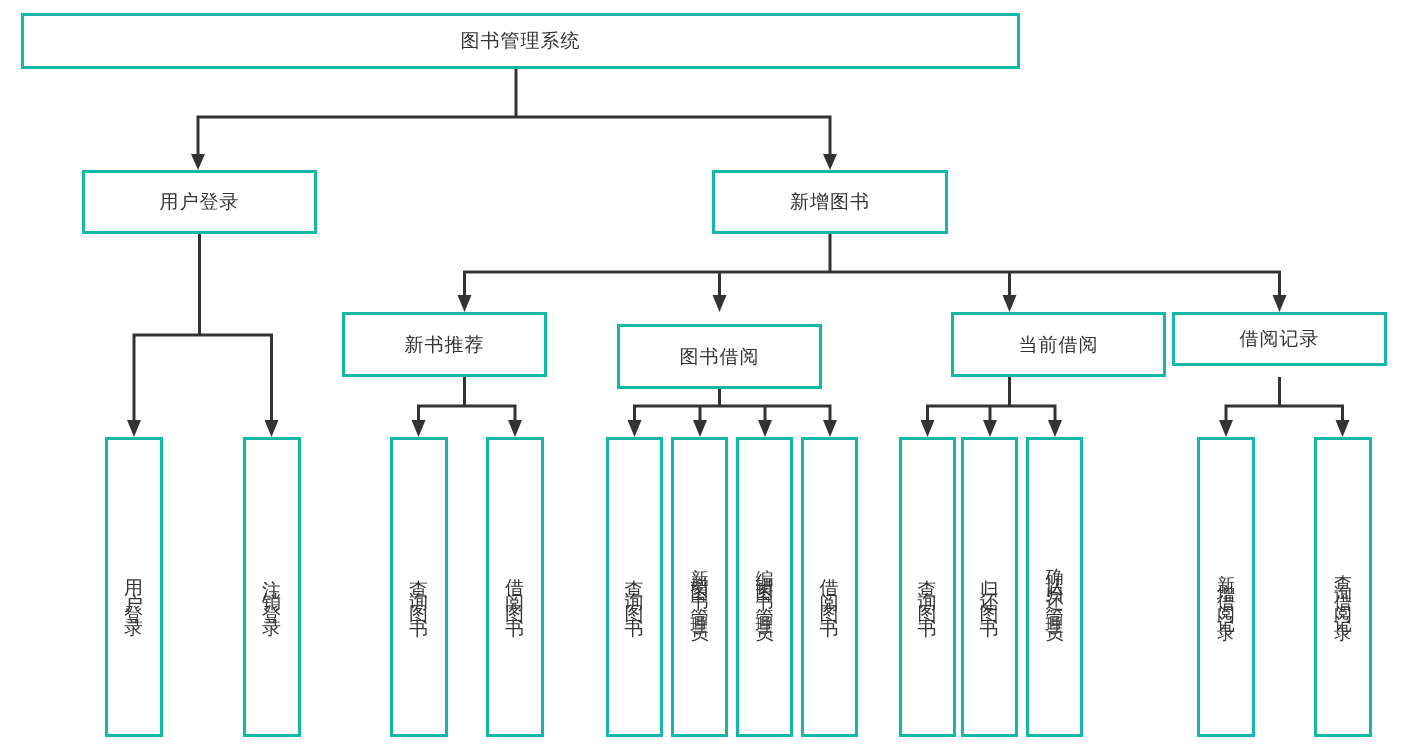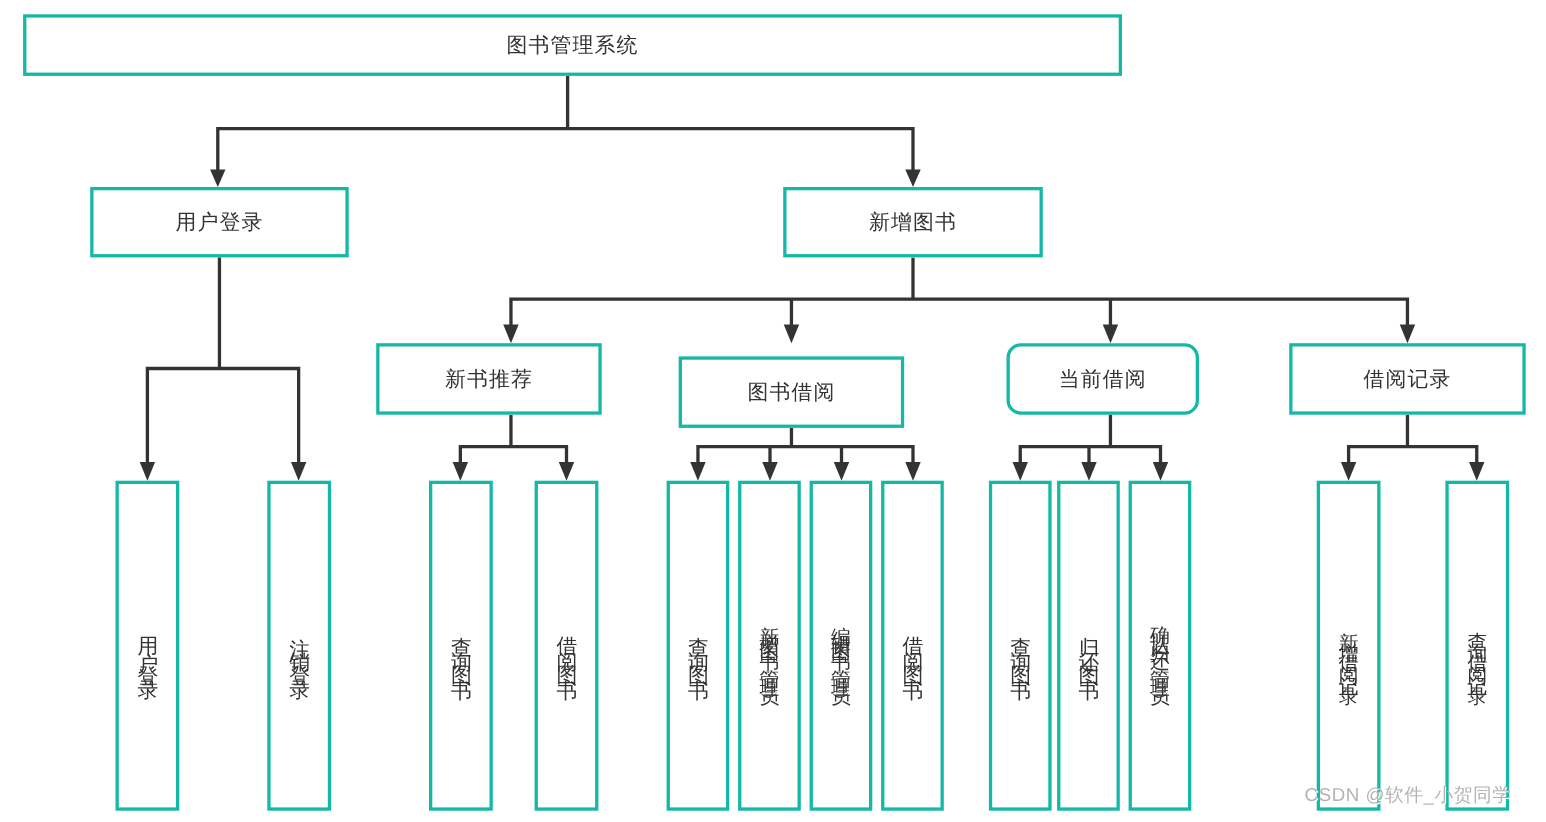--- a/index.html
+++ b/index.html
@@ -96,36 +96,35 @@
     </g>
   </svg>
 
   <div class="node h" style="left:21px;top:13px;width:999px;height:56px;">图书管理系统</div>
 
   <div class="node h" style="left:82px;top:170px;width:235px;height:64px;">用户登录</div>
   <div class="node h" style="left:712px;top:170px;width:236px;height:64px;">新增图书</div>
 
   <div class="node h" style="left:342px;top:312px;width:205px;height:65px;">新书推荐</div>
   <div class="node h" style="left:617px;top:324px;width:205px;height:65px;">图书借阅</div>
-  <div class="node h" style="left:915px;top:312px;width:175px;height:65px;border-radius:13px;">当前借阅</div>
-  <div class="node h" style="left:1172px;top:312px;width:215px;height:65px;">借阅记录</div>
+  <div class="node h" style="left:951px;top:312px;width:215px;height:65px;">当前借阅</div>
+  <div class="node h" style="left:1172px;top:312px;width:215px;height:54px;">借阅记录</div>
 
   <div class="node v" style="left:105px;top:437px;width:58px;height:300px;">用户登录</div>
   <div class="node v" style="left:243px;top:437px;width:58px;height:300px;">注销登录</div>
 
   <div class="node v" style="left:390px;top:437px;width:58px;height:300px;">查询图书</div>
   <div class="node v" style="left:486px;top:437px;width:58px;height:300px;">借阅图书</div>
 
   <div class="node v" style="left:606px;top:437px;width:57px;height:300px;">查询图书</div>
   <div class="node v long" style="left:671px;top:437px;width:57px;height:300px;">新增图书（管理员）</div>
   <div class="node v long" style="left:736px;top:437px;width:57px;height:300px;">编辑图书（管理员）</div>
   <div class="node v" style="left:801px;top:437px;width:57px;height:300px;">借阅图书</div>
 
   <div class="node v" style="left:899px;top:437px;width:57px;height:300px;">查询图书</div>
   <div class="node v" style="left:961px;top:437px;width:57px;height:300px;">归还图书</div>
   <div class="node v long" style="left:1026px;top:437px;width:57px;height:300px;">确认归还（管理员）</div>
 
   <div class="node v mid" style="left:1197px;top:437px;width:58px;height:300px;">新增借阅记录</div>
   <div class="node v mid" style="left:1314px;top:437px;width:58px;height:300px;">查询借阅记录</div>
 
-  <div class="watermark">CSDN @软件_小贺同学</div>
 
 </div>
 
 </body></html>

